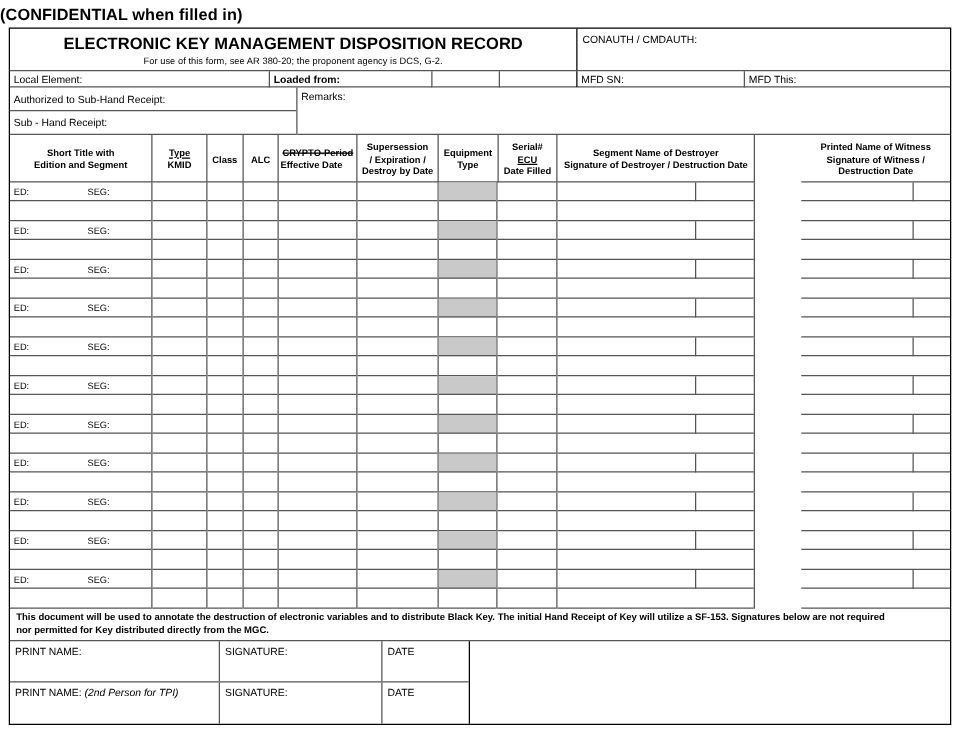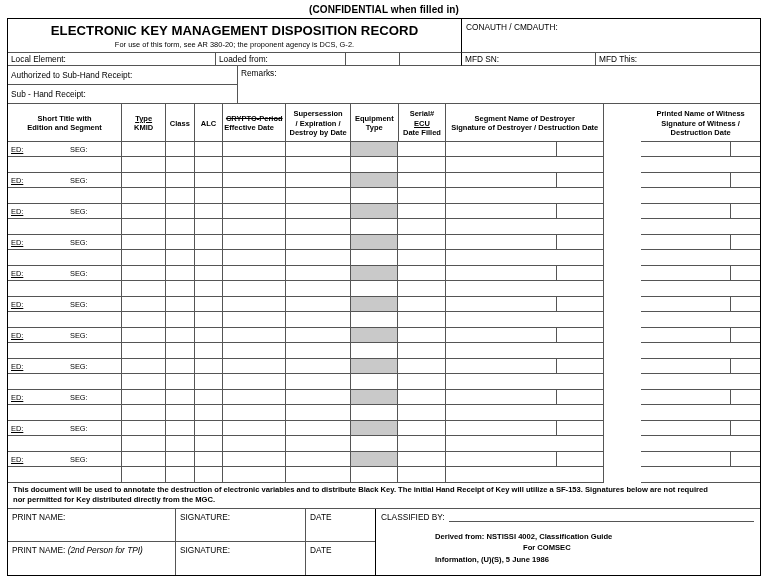--- a/index.html
+++ b/index.html
@@ -14,23 +14,23 @@
     position: relative;
     overflow: hidden;
   }
   .page {
     width: 768px; height: 585px;
     position: relative;
   }
 
   
   .banner {
-    text-align: center;
+    text-align: left;
     font-weight: bold;
-    font-size: 10px;
+    font-size: 13px;
     letter-spacing: .1px;
   }
   #top-banner { padding-top: 4px; padding-bottom: 3px; }
 
   .bottom-row {
     display: flex;
     align-items: flex-end;
     padding: 0 6px 0 8px;
     height: 22px;
     margin-top: 3px;
@@ -76,21 +76,21 @@
   }
   .conauth {
     flex: 1;
     border-bottom: 1px solid #555;
     font-size: 8.3px;
     padding: 3px 4px;
   }
 
   
   .r2-local    { width: 208px; }
-  .r2-loaded   { width: 130px; }
+  .r2-loaded   { width: 130px; font-weight: bold; }
   .r2-b1       { width: 54px; }
   .r2-b2       { width: 62px; border-right: 1.2px solid #000 !important; }
   .r2-mfdsn    { width: 134px; }
   .r2-mfdtype  { flex: 1; }
 
   
   .left-stack { width: 230px; border-right: 1px solid #555; }
   .left-stack .sub-cell {
     height: 19px;
     font-size: 8.3px;
@@ -132,21 +132,21 @@
   .c-alc   { width: 30px; }
   .c-cry   { width: 66px; }
   .c-sup   { width: 68px; }
   .c-equ   { width: 50px; }
   .c-ser   { width: 50px; }
   .c-des   { width: 166px; }
   .c-wit   { width: 125px; margin-left: 37px; }
 
   
   .tbody { }
-  .trow  { display: flex; text-decoration: underline; }
+  .trow  { display: flex; }
   .td {
     border-right: 1px solid #555;
     position: relative;
     padding: 0;
   }
   .td.last { border-right: none; }
   .sub {
     height: 15.5px;
     border-bottom: 1px solid #555;
     font-size: 7.4px;
@@ -829,31 +829,20 @@
           </div>
           <div class="sig-sign">
             <span>SIGNATURE:</span>
           </div>
           <div class="sig-date">
             <span>DATE</span>
           </div>
         </div>
       </div>
 
-      <div class="sig-right">
-        <div class="cb-row">
-          <span class="cb-label">CLASSIFIED BY:</span>
-          <span class="cb-line"></span>
-        </div>
-        <div class="derived">
-          <span>Derived from: NSTISSI 4002, Classification Guide</span>
-          <span class="ind">For COMSEC</span>
-          <span class="line3">Information, (U)(S), 5 June 1986</span>
-        </div>
-      </div>
     </div>
 
   </div>
 
   <div class="bottom-row">
     
     
     
   </div>
 

